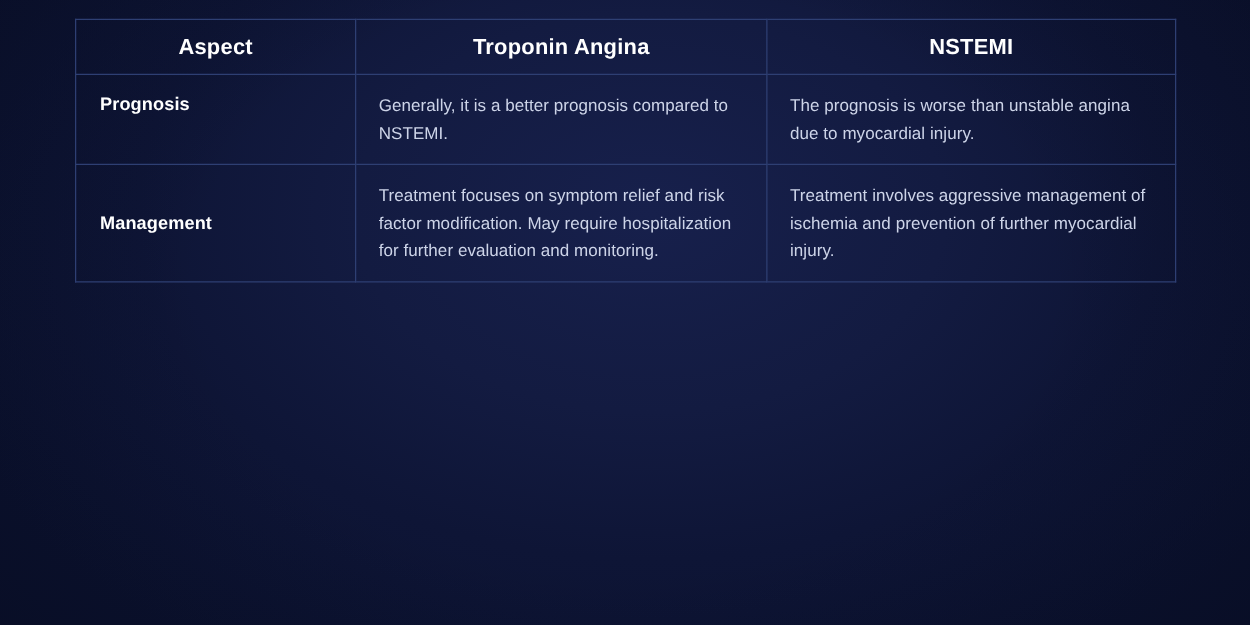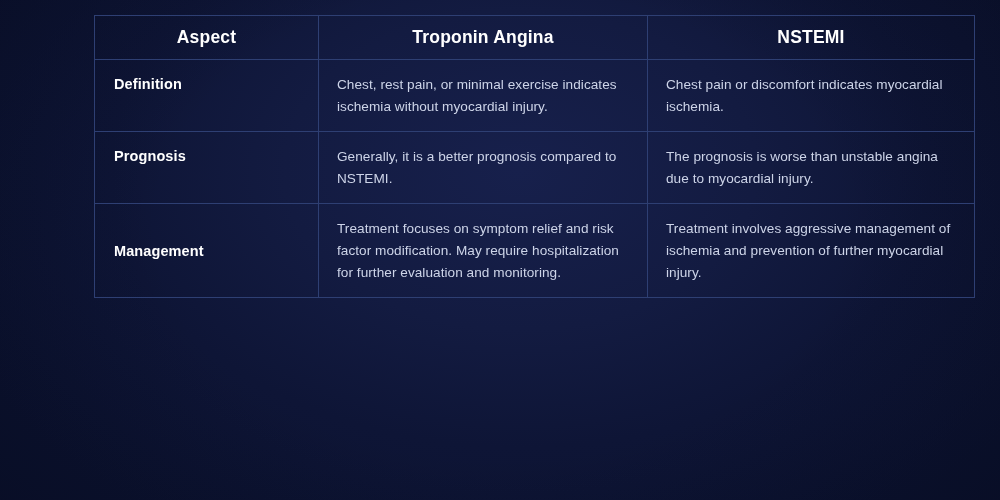--- a/index.html
+++ b/index.html
@@ -32,21 +32,20 @@
     pointer-events: none;
   }
 
   
   .table-wrap {
     position: absolute;
     left: 60px;
     top: 15px;
     width: 880px;
     height: 467px;
-    margin-left: 34px;
   }
   table.compare {
     width: 880px;
     border-collapse: collapse;
     table-layout: fixed;
   }
   table.compare col.c-aspect { width: 224px; }
   table.compare col.c-ua     { width: 329px; }
   table.compare col.c-ns     { width: 327px; }
 
@@ -126,25 +125,20 @@
       </colgroup>
       <thead>
         <tr>
           <th>Aspect</th>
           <th>Troponin Angina</th>
           <th>NSTEMI</th>
         </tr>
       </thead>
       <tbody>
 
-        <tr data-row="definition">
-          <td class="aspect">Definition</td>
-          <td class="desc">Chest, rest pain, or minimal exercise indicates ischemia without myocardial injury.</td>
-          <td class="desc">Chest pain or discomfort indicates myocardial ischemia.</td>
-        </tr>
 
 
 
 
         <tr data-row="prognosis">
           <td class="aspect">Prognosis</td>
           <td class="desc">Generally, it is a better prognosis compared to NSTEMI.</td>
           <td class="desc">The prognosis is worse than unstable angina due to myocardial injury.</td>
         </tr>
 

